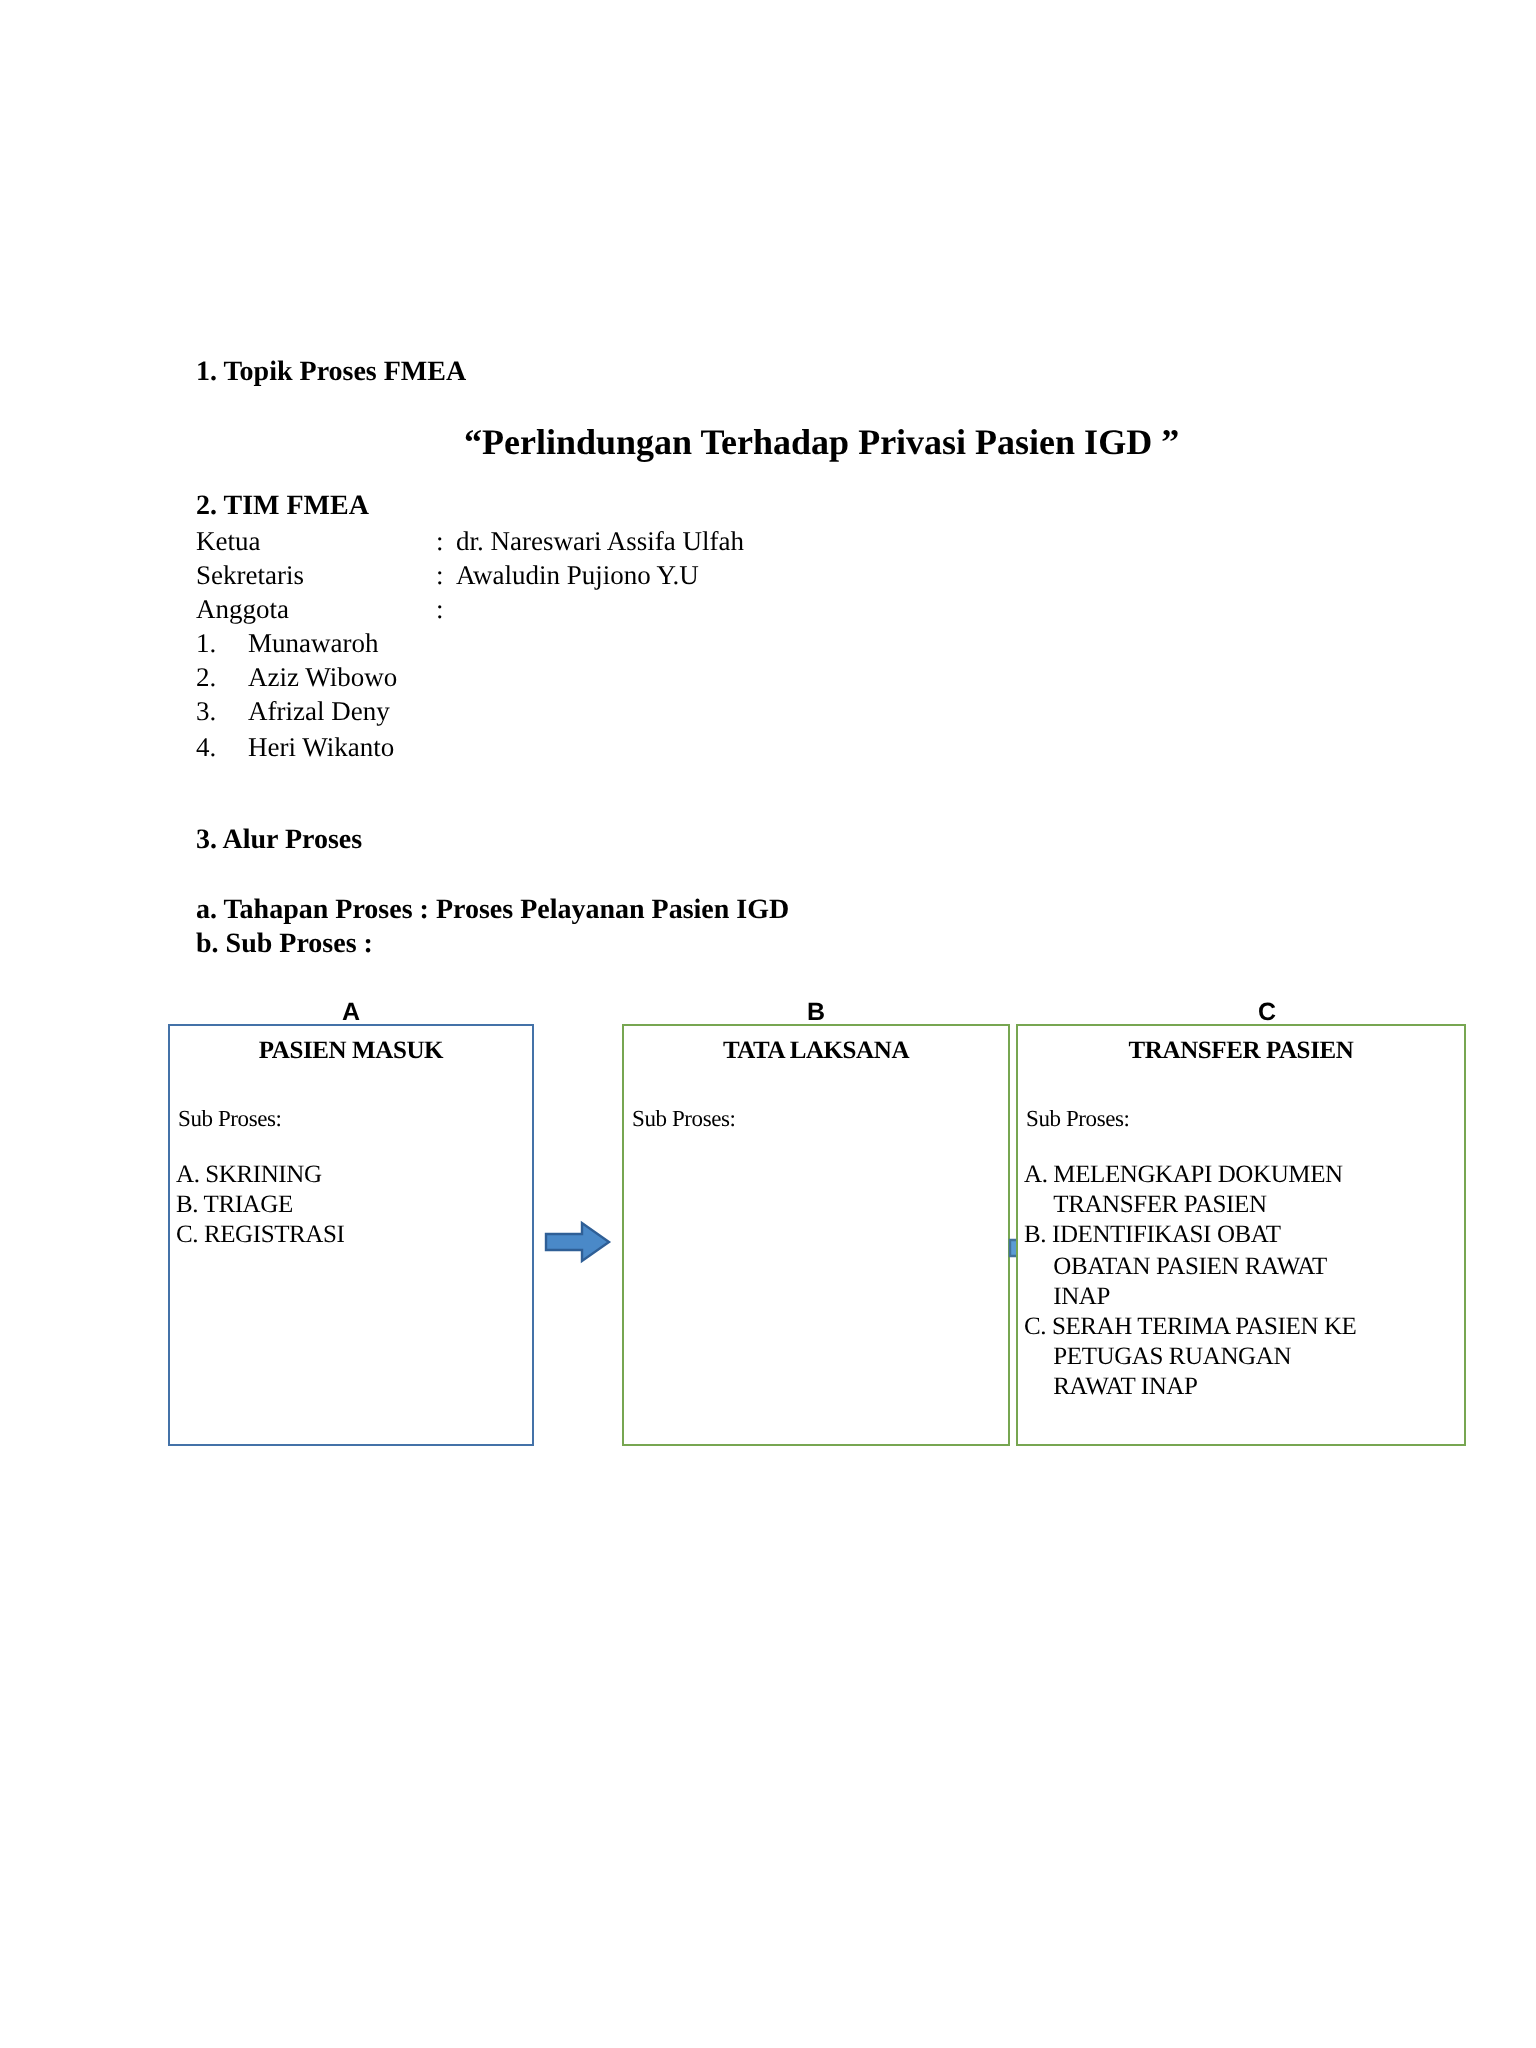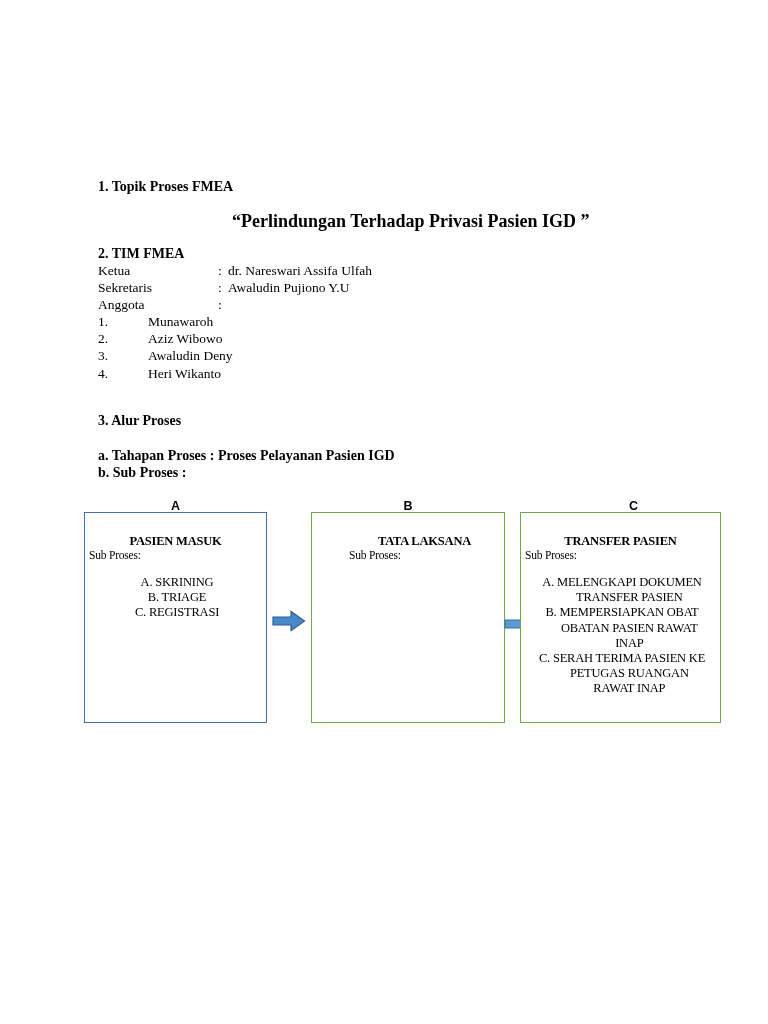--- a/index.html
+++ b/index.html
@@ -73,21 +73,21 @@
 
   .members {
     position: absolute;
     top: 313px;
     left: 98px;
     font-size: 13.5px;
     line-height: 17.2px;
   }
   .member-row { white-space: nowrap; display: flex; }
   .member-num { width: 26px; display: inline-block; }
-  .member-name { display: inline-block; margin-left: 24px; }
+  .member-name { display: inline-block; }
 
   
   .alur-a {
     position: absolute;
     top: 448px;
     left: 98px;
     font-weight: bold;
     font-size: 14px;
     white-space: nowrap;
   }
@@ -119,35 +119,35 @@
     background: #ffffff;
     box-sizing: border-box;
     border: 1px solid #4472a8;
   }
   .flow-box.green { border-color: #77a651; }
 
   .box-title {
     text-align: center;
     font-weight: bold;
     font-size: 12.5px;
-    margin-top: 21px;
+    margin-top: 5px;
     letter-spacing: -0.2px;
   }
   .box-sub {
     font-size: 11.5px;
+    margin-top: 21px;
     margin-left: 4px;
     letter-spacing: -0.2px;
   }
   .box-items {
     margin-top: 14px;
     margin-left: 3px;
     font-size: 12.5px;
     line-height: 15.2px;
     letter-spacing: -0.2px;
-    text-align: center;
   }
   .box-item { white-space: pre-wrap; }
 
   
   .arrow {
     position: absolute;
     width: 34px;
     height: 22px;
   }
 </style>
@@ -184,21 +184,21 @@
     <div class="member-row">
       <span class="member-num">1.</span>
       <span class="member-name">Munawaroh</span>
     </div>
     <div class="member-row">
       <span class="member-num">2.</span>
       <span class="member-name">Aziz Wibowo</span>
     </div>
     <div class="member-row">
       <span class="member-num">3.</span>
-      <span class="member-name">Awaludin Deny</span>
+      <span class="member-name">Afrizal Deny</span>
     </div>
     <div class="member-row">
       <span class="member-num">4.</span>
       <span class="member-name">Heri Wikanto</span>
     </div>
   </div>
 
   <div class="sec-heading" style="top:413px; left:98px;">3. Alur Proses</div>
   <div class="alur-a">a. Tahapan Proses : Proses Pelayanan Pasien IGD</div>
   <div class="alur-b">b. Sub Proses :</div>
@@ -218,38 +218,38 @@
         <div class="box-item">C. REGISTRASI</div>
       </div>
     </div>
 
     <div class="arrow" style="left:272px; top:610px;">
       <svg width="34" height="22" viewBox="0 0 34 22">
         <path d="M1 7 L19 7 L19 1.5 L32.5 11 L19 20.5 L19 15 L1 15 Z" fill="#4a89c8" stroke="#2f5f96" stroke-width="1.2" stroke-linejoin="miter"></path>
       </svg>
     </div>
 
-    <div class="flow-box green" style="left:311px; width:194px;padding-left:33px;">
+    <div class="flow-box green" style="left:311px; width:194px;">
       <div class="box-title">TATA LAKSANA</div>
       <div class="box-sub">Sub Proses:</div>
     </div>
 
     <div class="arrow" style="left:504px; top:613px;">
       <svg width="34" height="22" viewBox="0 0 34 22">
         <path d="M1 7 L19 7 L19 1.5 L32.5 11 L19 20.5 L19 15 L1 15 Z" fill="#5b9bd5" stroke="#41719c" stroke-width="1.2" stroke-linejoin="miter"></path>
       </svg>
     </div>
 
-    <div class="flow-box green" style="left:520px; width:201px;">
+    <div class="flow-box green" style="left:508px; width:225px;">
       <div class="box-title">TRANSFER PASIEN</div>
       <div class="box-sub">Sub Proses:</div>
       <div class="box-items">
         <div class="box-item">A. MELENGKAPI DOKUMEN
      TRANSFER PASIEN</div>
-        <div class="box-item">B. MEMPERSIAPKAN OBAT
+        <div class="box-item">B. IDENTIFIKASI OBAT
      OBATAN PASIEN RAWAT
      INAP</div>
         <div class="box-item">C. SERAH TERIMA PASIEN KE
      PETUGAS RUANGAN
      RAWAT INAP</div>
       </div>
     </div>
 
   </div>
 </div>

